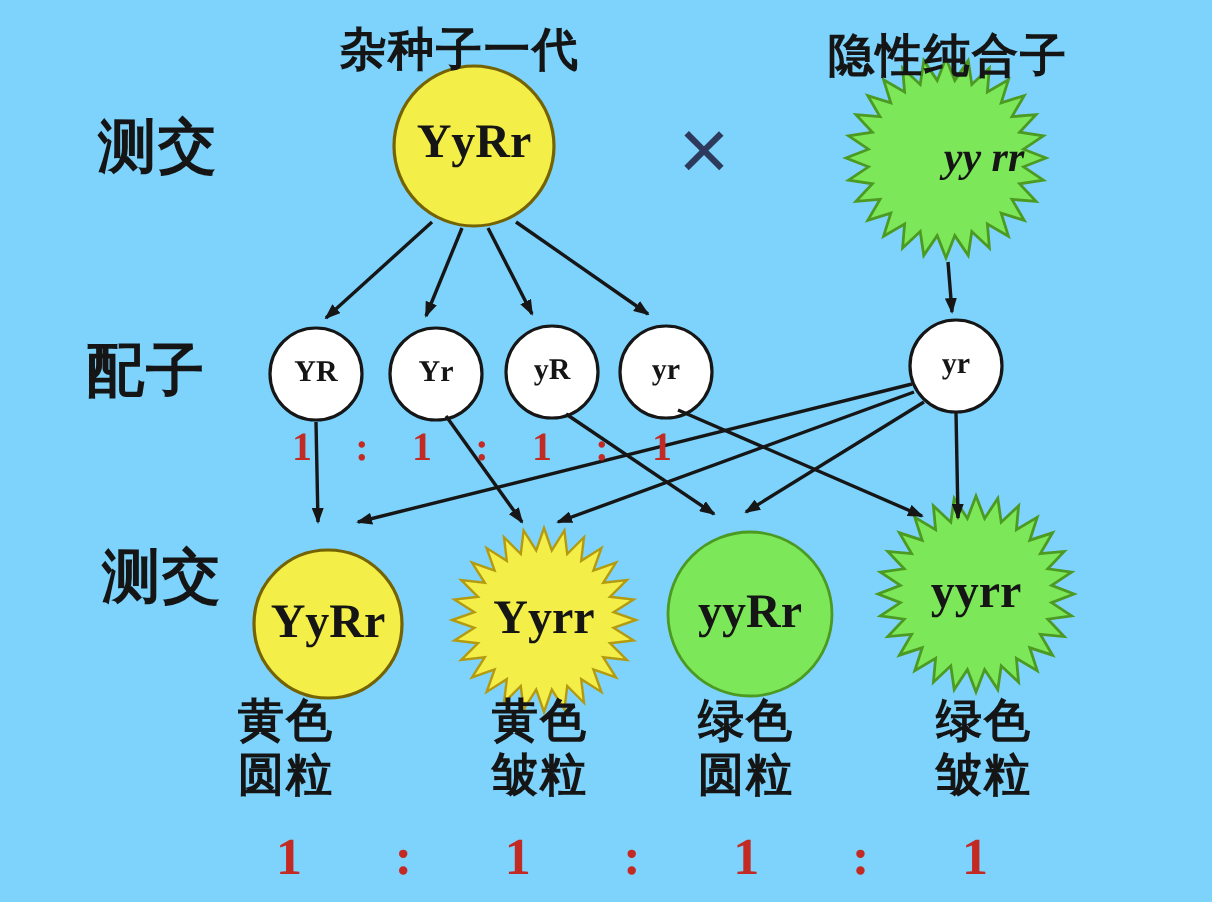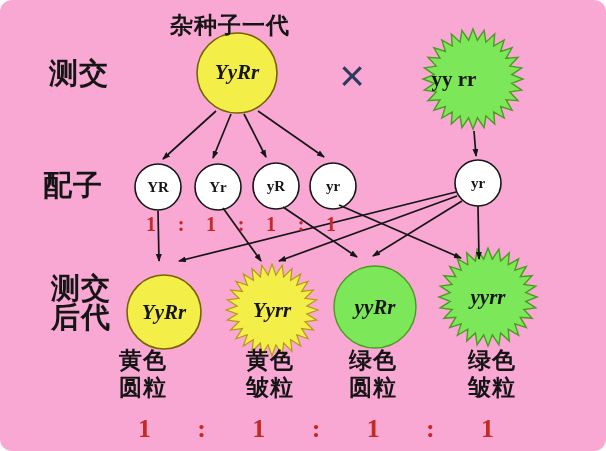--- a/index.html
+++ b/index.html
@@ -1,24 +1,24 @@
 <!DOCTYPE html>
 <html><head>
 <meta charset="utf-8">
 <style>
   html,body{margin:0;padding:0;background:#fff;}
-  .stage{position:relative;width:606px;height:451px;background:#f9a8d4;overflow:hidden;
-         font-family:"Liberation Sans",sans-serif;border-radius:12px;}
+  .stage{position:relative;width:606px;height:451px;background:#7dd3fc;overflow:hidden;
+         font-family:"Liberation Sans",sans-serif;}
   .layer{position:absolute;left:0;top:0;}
   .txt{position:absolute;transform:translate(-50%,-50%);white-space:nowrap;color:#151515;}
   .cn{font-weight:700;letter-spacing:1px;}
   .cn-lg{font-size:29px;}
   .cn-md{font-size:23px;}
   .geno{font-family:"Liberation Serif",serif;font-weight:700;}
-  .geno-lg{font-size:21px;font-style:italic;}
+  .geno-lg{font-size:24px;}
   .geno-md{font-size:21px;}
   .geno-sm{font-size:15px;}
   .cross{font-size:44px;font-weight:400;color:#2e3a5c;}
   .two-line{text-align:left;line-height:27px;font-size:23px;}
   .ratio-row{position:absolute;display:flex;justify-content:space-between;
              font-family:"Liberation Serif",serif;font-weight:700;color:#c42a24;}
   .ratio-top{left:146px;top:213px;width:190px;font-size:20px;}
   .ratio-bottom{left:138px;top:414px;width:356px;font-size:26px;}
   .ln{stroke:#161616;stroke-width:1.7;fill:none;}
   .rim-olive{stroke:#756200;stroke-width:1.6;}
@@ -64,29 +64,29 @@
     <line class="ln" x1="283" y1="207" x2="357" y2="257" marker-end="url(#ah)"></line>
     <line class="ln" x1="339" y1="205" x2="461" y2="258" marker-end="url(#ah)"></line>
 
     <line class="ln" x1="456" y1="192" x2="179" y2="261" marker-end="url(#ah)"></line>
     <line class="ln" x1="457" y1="196" x2="279" y2="261" marker-end="url(#ah)"></line>
     <line class="ln" x1="462" y1="201" x2="373" y2="256" marker-end="url(#ah)"></line>
     <line class="ln" x1="478" y1="206" x2="479" y2="259" marker-end="url(#ah)"></line>
   </svg>
 
   <div class="txt cn cn-md" style="left:230px;top:25px;">杂种子一代</div>
+  <div class="txt cn cn-md" style="left:474px;top:28px;">隐性纯合子</div>
   <div class="txt cross" style="left:352px;top:76px;">×</div>
 
   <div class="txt cn cn-lg" style="left:79px;top:74px;">测交</div>
   <div class="txt cn cn-lg" style="left:73px;top:186px;text-align:center;">配子</div>
   <div class="txt cn cn-lg" style="left:81px;top:289px;">测交</div>
-  <div class="txt cn cn-lg" style="left:81px;top:318px;">后代</div>
 
   <div class="txt geno geno-lg" style="left:237px;top:72px;">YyRr</div>
-  <div class="txt geno geno-md" style="left:454px;top:79px;">yy rr</div>
+  <div class="txt geno geno-md" style="left:492px;top:79px;font-style:italic;">yy rr</div>
 
   <div class="txt geno geno-sm" style="left:158px;top:187px;">YR</div>
   <div class="txt geno geno-sm" style="left:218px;top:187px;">Yr</div>
   <div class="txt geno geno-sm" style="left:276px;top:186px;">yR</div>
   <div class="txt geno geno-sm" style="left:333px;top:186px;">yr</div>
   <div class="txt geno geno-sm" style="left:478px;top:183px;">yr</div>
 
   <div class="ratio-row ratio-top">
     <span>1</span>
     <span>:</span>

